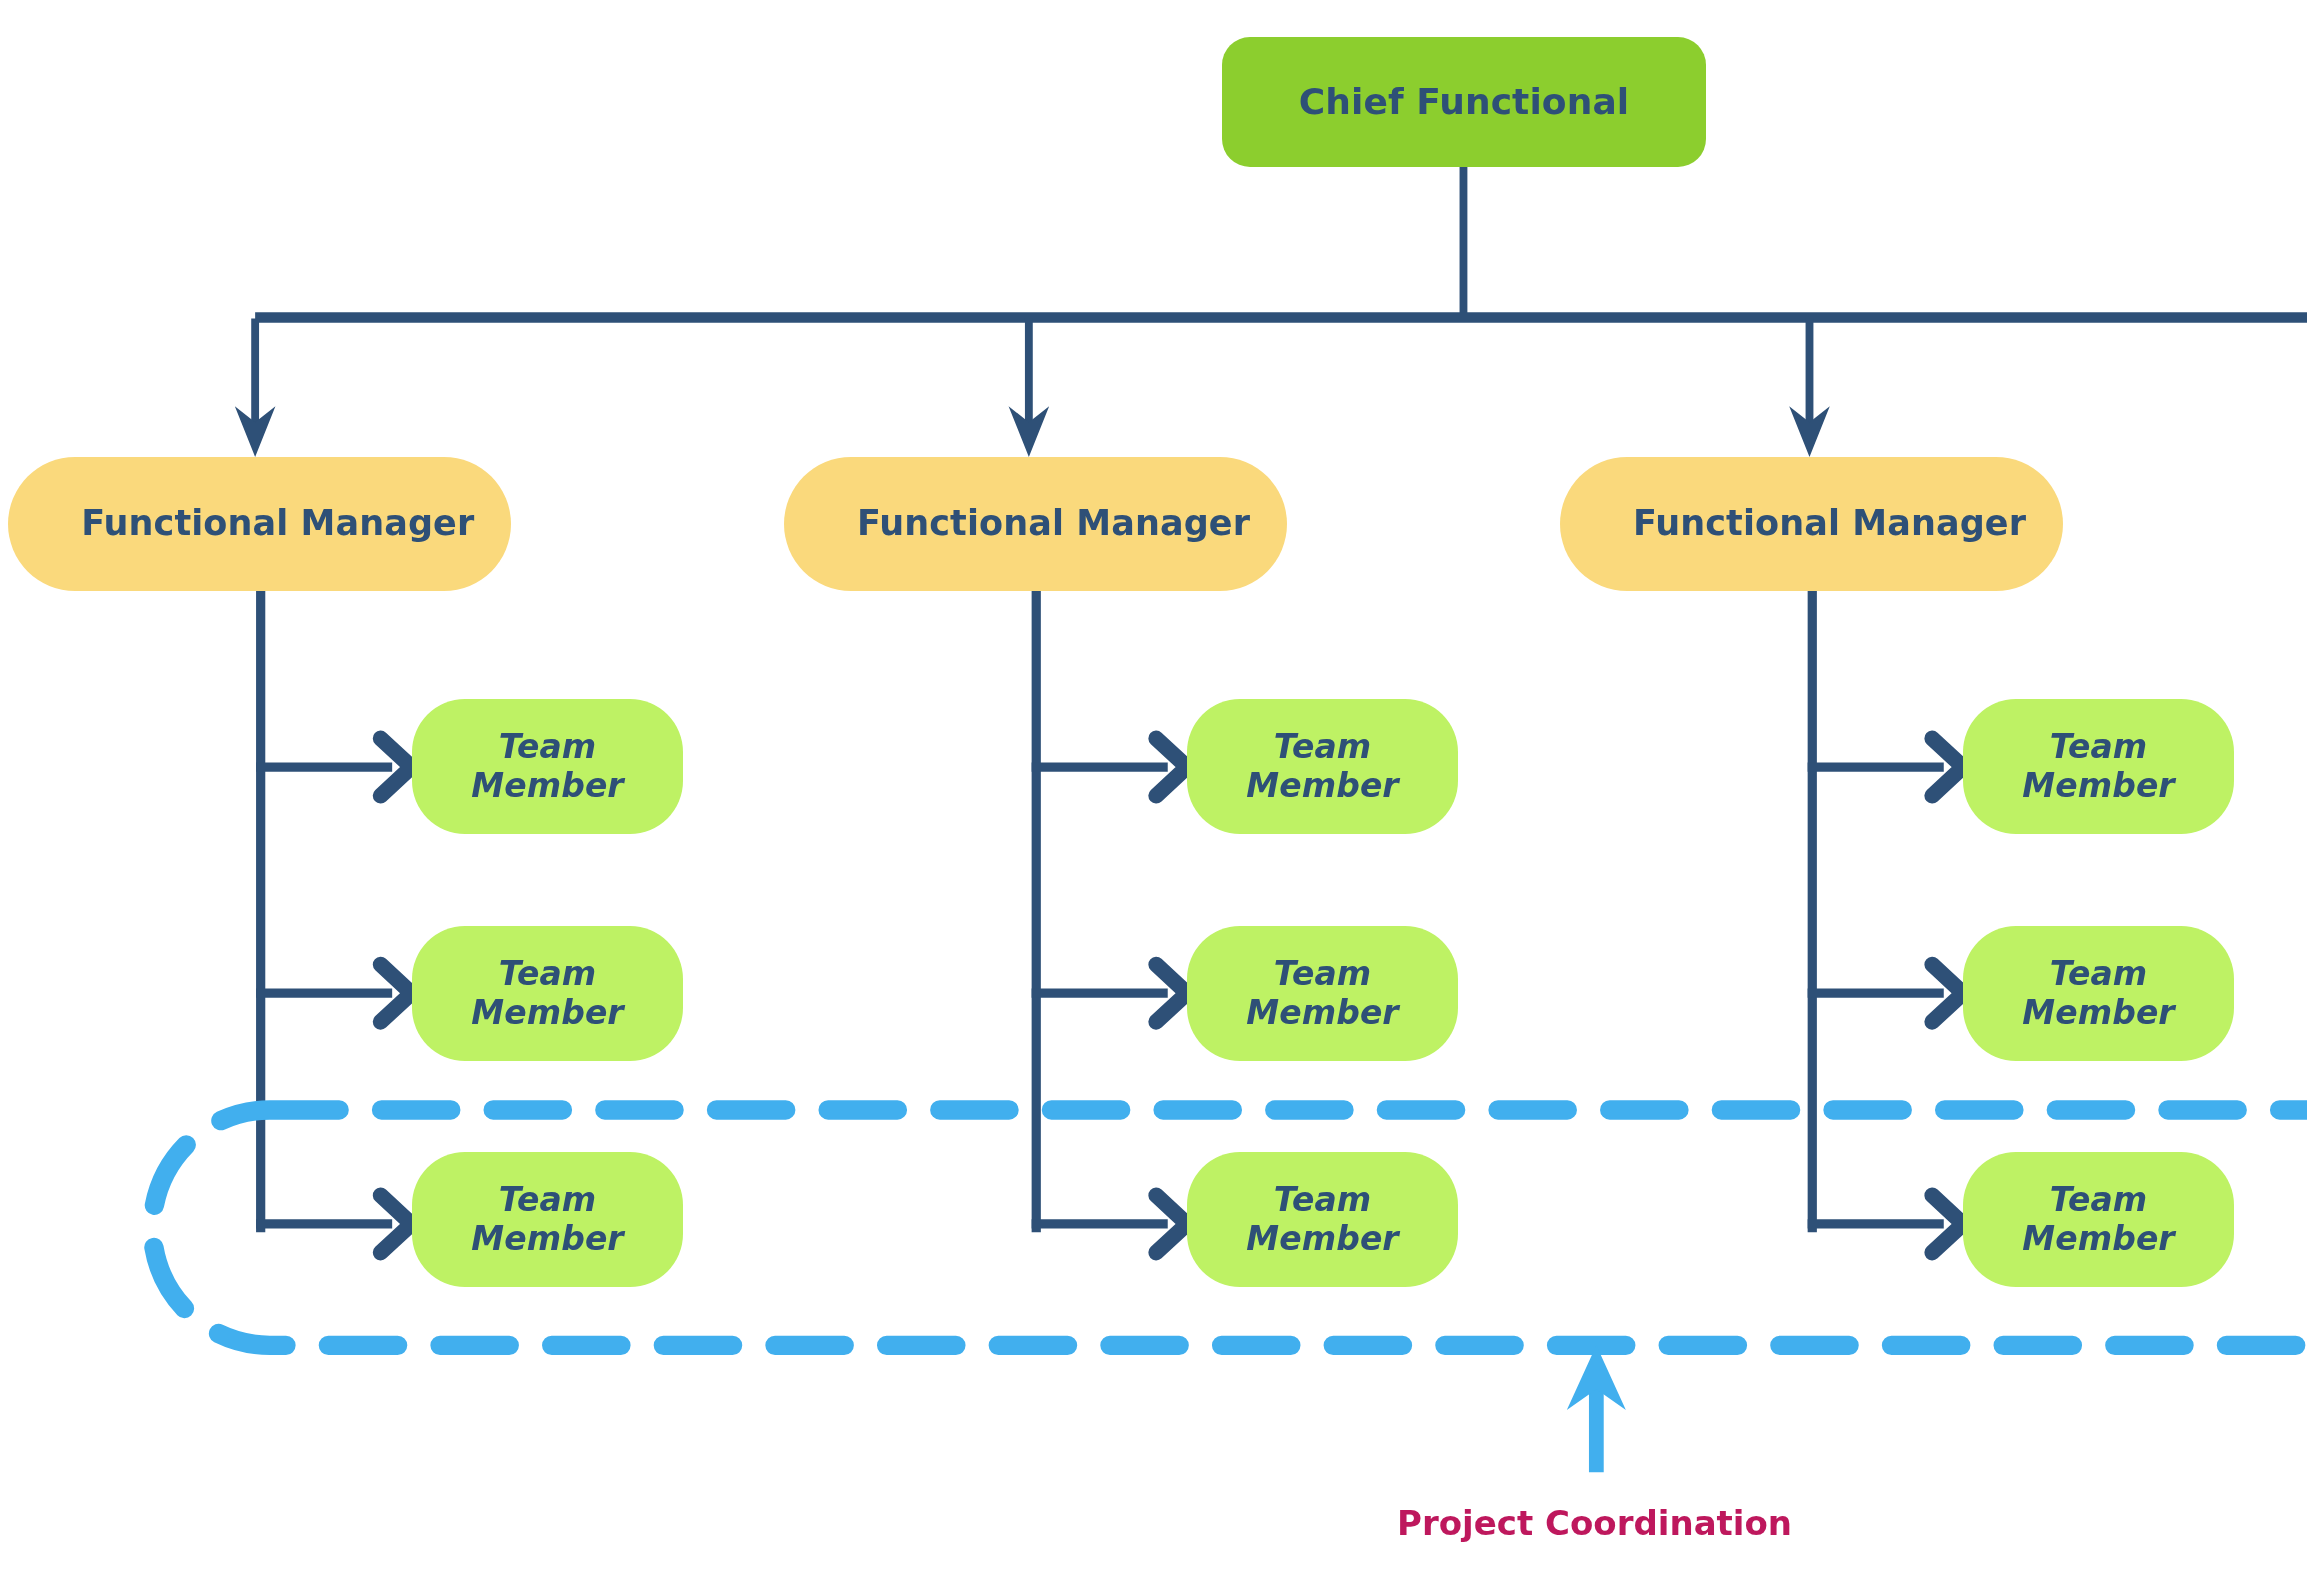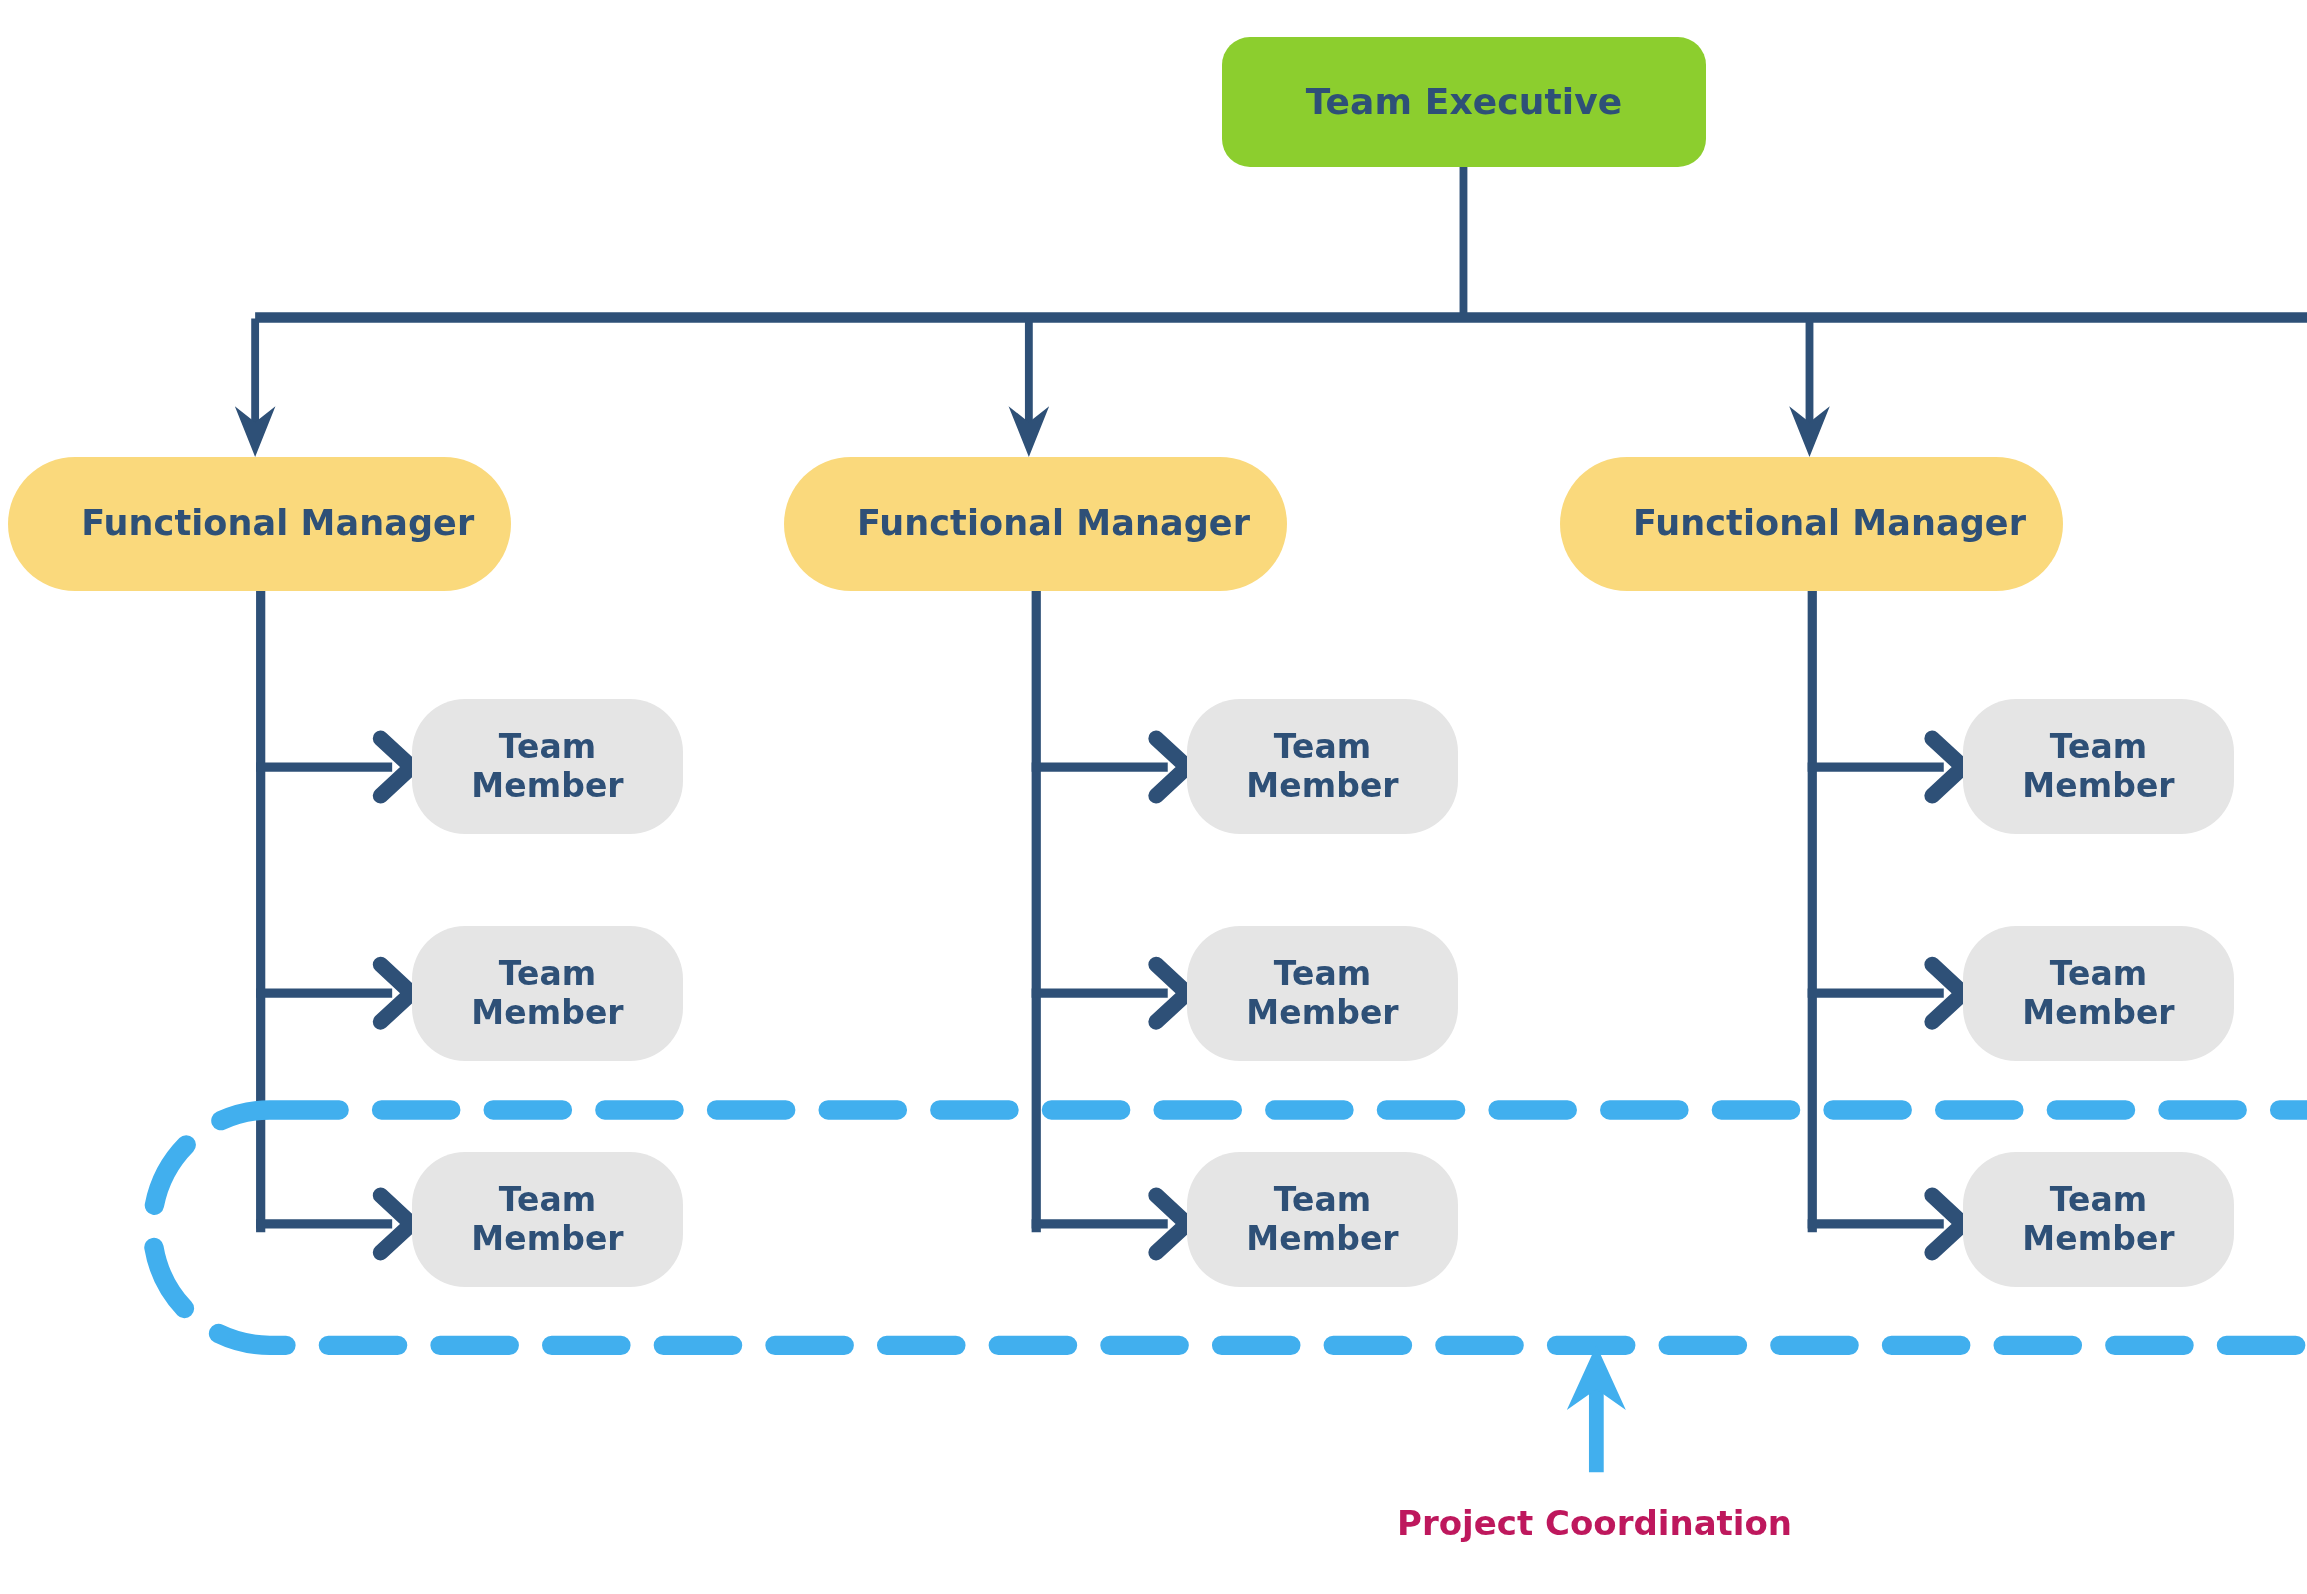--- a/index.html
+++ b/index.html
@@ -8,21 +8,21 @@
   #stage{position:relative;width:3189px;height:1595px;background:#fff;}
   svg.layer{position:absolute;left:0;top:0;width:3189px;height:1595px;}
   .node{position:absolute;display:flex;align-items:center;justify-content:center;
         text-align:center;box-sizing:border-box;}
   .node .lbl{font-weight:700;color:#2E5077;line-height:1.18;letter-spacing:0.1px;
              white-space:pre-line;}
   .n-exec{background:#8CCE2E;border-radius:28px;}
   .n-exec .lbl{font-size:36px;}
   .n-fm{background:#FAD97C;border-radius:67px;}
   .n-fm .lbl{font-size:35px;margin-left:36px;}
-  .n-tm{background:#e5e5e5;border-radius:53px;}
+  .n-tm{background:#bef264;border-radius:53px;font-style:italic;}
   .n-tm .lbl{font-size:33px;}
   .coord-label{position:absolute;font-size:34px;font-weight:700;color:#be185d;
                white-space:nowrap;}
 </style>
 </head>
 <body>
 
 <div id="stage">
 
   <svg class="layer" viewBox="0 0 6912 3456" preserveAspectRatio="none">
@@ -94,21 +94,21 @@
 
   <svg class="layer" viewBox="0 0 6912 3456" preserveAspectRatio="none">
     <rect x="330" y="2405" width="6540" height="510" rx="255" ry="255" fill="none" stroke="#41AFEE" stroke-width="42" stroke-linecap="round" stroke-dasharray="150 92"></rect>
     <g>
       <line x1="3460" y1="3190" x2="3460" y2="2990" stroke="#41AFEE" stroke-width="32" stroke-linecap="butt"></line>
       <path d="M 3460,2915 L 3396,3055 L 3460,3010 L 3524,3055 Z" fill="#41AFEE"></path>
     </g>
   </svg>
 
   <div class="node n-exec" style="left:1222px;top:37px;width:484px;height:130px;">
-    <span class="lbl">Team Executive</span>
+    <span class="lbl">Chief Functional</span>
   </div>
 
   <div class="node n-fm" style="left:8.3px;top:457px;width:503px;height:134px;">
     <span class="lbl">Functional Manager</span>
   </div>
   <div class="node n-fm" style="left:784px;top:457px;width:503px;height:134px;">
     <span class="lbl">Functional Manager</span>
   </div>
   <div class="node n-fm" style="left:1560px;top:457px;width:503px;height:134px;">
     <span class="lbl">Functional Manager</span>

